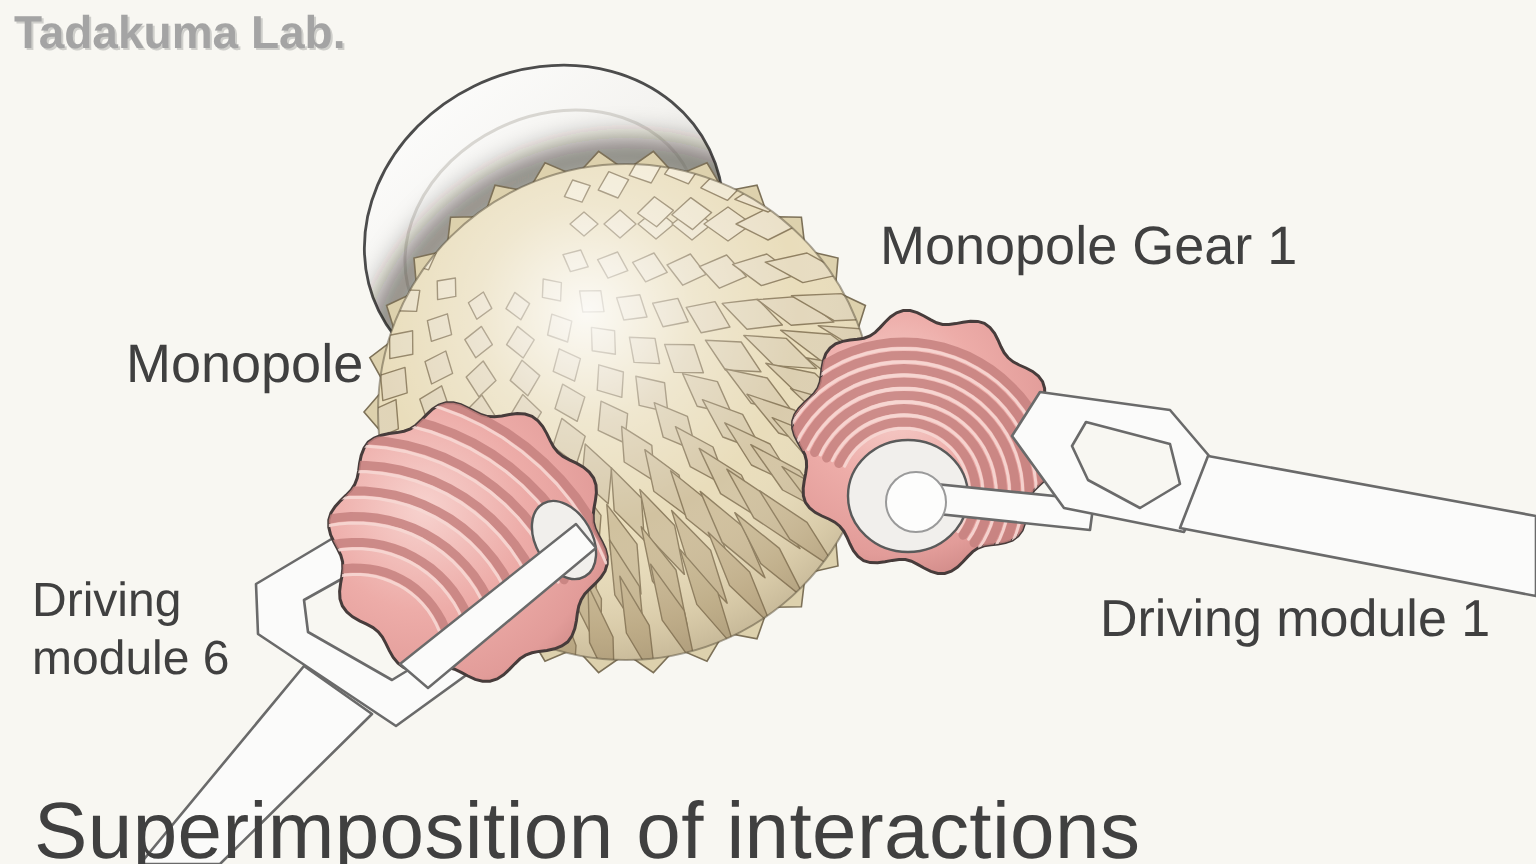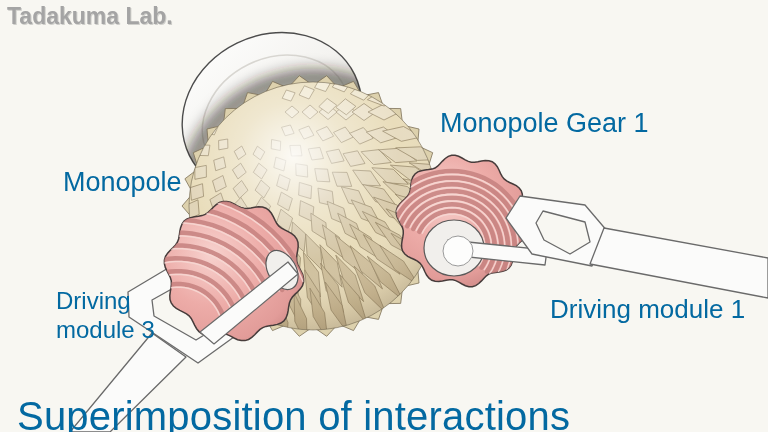--- a/index.html
+++ b/index.html
@@ -2,29 +2,29 @@
 <html><head>
 <meta charset="utf-8">
 <style>
   html,body{margin:0;padding:0;background:#dddddd;}
   .stage{
     position:relative;width:768px;height:432px;overflow:hidden;
     background:#f8f7f2;
     font-family:"Liberation Sans",sans-serif;
   }
   .stage svg{position:absolute;left:0;top:0;z-index:1;}
-  .label{position:absolute;z-index:2;color:#0369a1;line-height:1.22;white-space:nowrap;}
+  .label{position:absolute;z-index:2;color:#404040;line-height:1.22;white-space:nowrap;}
   .watermark{
     position:absolute;z-index:3;left:7px;top:3px;
     font-size:23px;font-weight:bold;letter-spacing:0px;
     color:#a4a4a4;text-shadow:1px 1px 0 #cfcfcb;
   }
   .lbl-mg1{left:440px;top:107px;font-size:27px;}
   .lbl-mg2{left:63px;top:165px;font-size:27px;line-height:34px;text-align:center;}
-  .lbl-dm2{left:16px;top:286px;font-size:24px;line-height:29px;margin-left:40px;}
+  .lbl-dm2{left:16px;top:286px;font-size:24px;line-height:29px;}
   .lbl-dm1{left:526px;top:294px;font-size:26px;margin-left:24px;}
   .caption{left:17px;top:392px;font-size:40px;letter-spacing:0.2px;}
 </style>
 </head>
 <body>
 
 <div class="stage">
 
   <svg id="scene" width="768" height="432" viewBox="0 0 768 432">
     <defs>
@@ -295,19 +295,19 @@
   <div class="watermark">Tadakuma Lab.</div>
 
   <div class="label lbl-mg1">Monopole Gear 1</div>
 
   <div class="label lbl-mg2">
     <div>Monopole</div>
   </div>
 
   <div class="label lbl-dm2">
     <div>Driving</div>
-    <div>module 3</div>
+    <div>module 6</div>
   </div>
 
   <div class="label lbl-dm1">Driving module 1</div>
 
   <div class="label caption">Superimposition of interactions</div>
 </div>
 
 </body></html>

